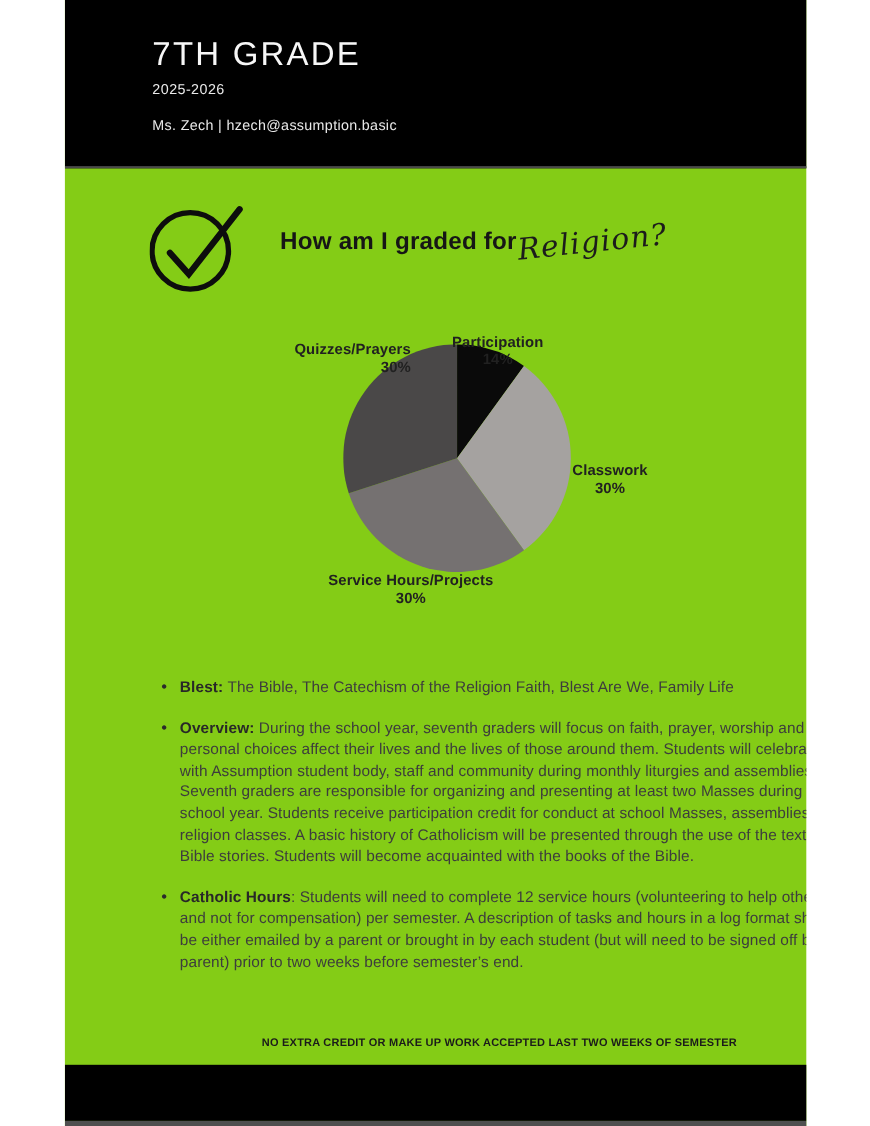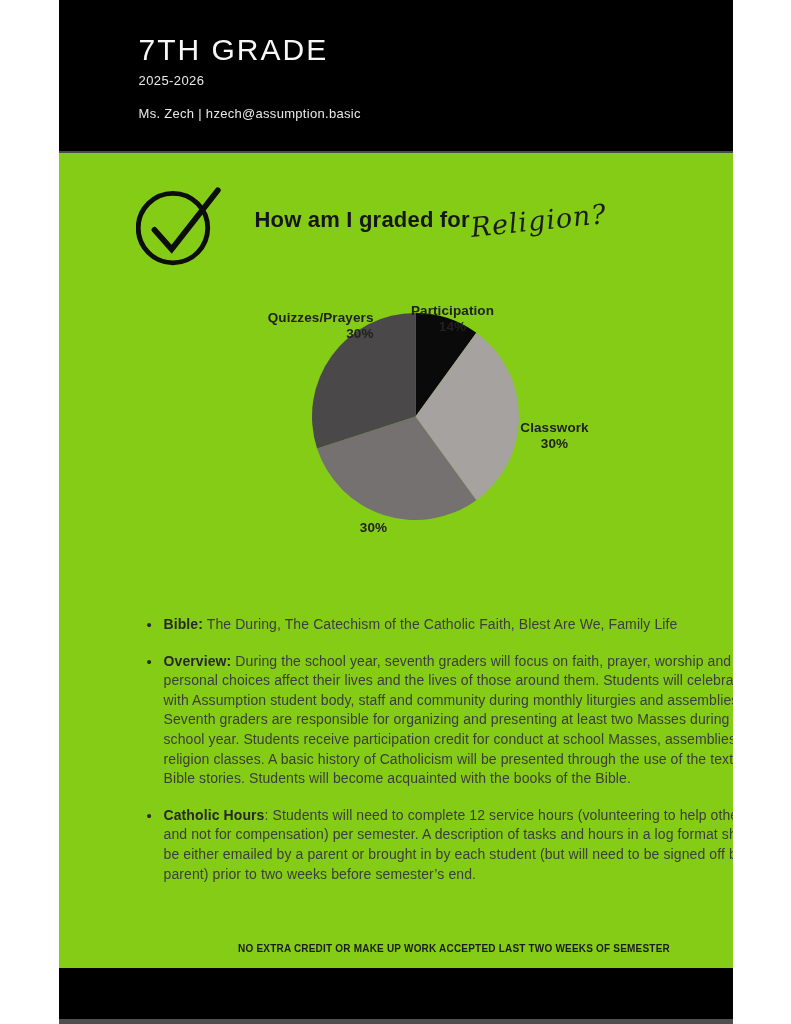--- a/index.html
+++ b/index.html
@@ -185,29 +185,30 @@
 
   <div class="plabel pl-participation">
     <div>Participation</div>
     <div>14%</div>
   </div>
   <div class="plabel pl-classwork">
     <div>Classwork</div>
     <div>30%</div>
   </div>
   <div class="plabel pl-service">
+    <div>Service Hours/Projects</div>
     <div>30%</div>
   </div>
   <div class="plabel pl-quizzes">
     <div>Quizzes/Prayers</div>
     <div>30%</div>
   </div>
 
   <ul class="bullets">
-    <li><b>Bible:</b><span>  The During, The Catechism of the Catholic Faith, Blest Are We, Family Life</span></li>
+    <li><b>Blest:</b><span>  The Bible, The Catechism of the Religion Faith, Blest Are We, Family Life</span></li>
     <li><b>Overview:</b><span> During the school year, seventh graders will focus on faith, prayer, worship and how personal choices affect their lives and the lives of those around them. Students will celebrate with Assumption student body, staff and community during monthly liturgies and assemblies. Seventh graders are responsible for organizing and presenting at least two Masses during the school year. Students receive participation credit for conduct at school Masses, assemblies and religion classes. A basic history of Catholicism will be presented through the use of the text and Bible stories. Students will become acquainted with the books of the Bible.</span></li>
     <li><b>Catholic Hours</b><span>: Students will need to complete 12 service hours (volunteering to help others and not for compensation) per semester. A description of tasks and hours in a log format should be either emailed by a parent or brought in by each student (but will need to be signed off by a parent) prior to two weeks before semester’s end.</span></li>
   </ul>
 
   <div class="bottom-note">NO EXTRA CREDIT OR MAKE UP WORK ACCEPTED LAST TWO WEEKS OF SEMESTER</div>
 
   <footer class="footer-bar"></footer>
   <div class="page-bottom-edge"></div>
 
 </div>

